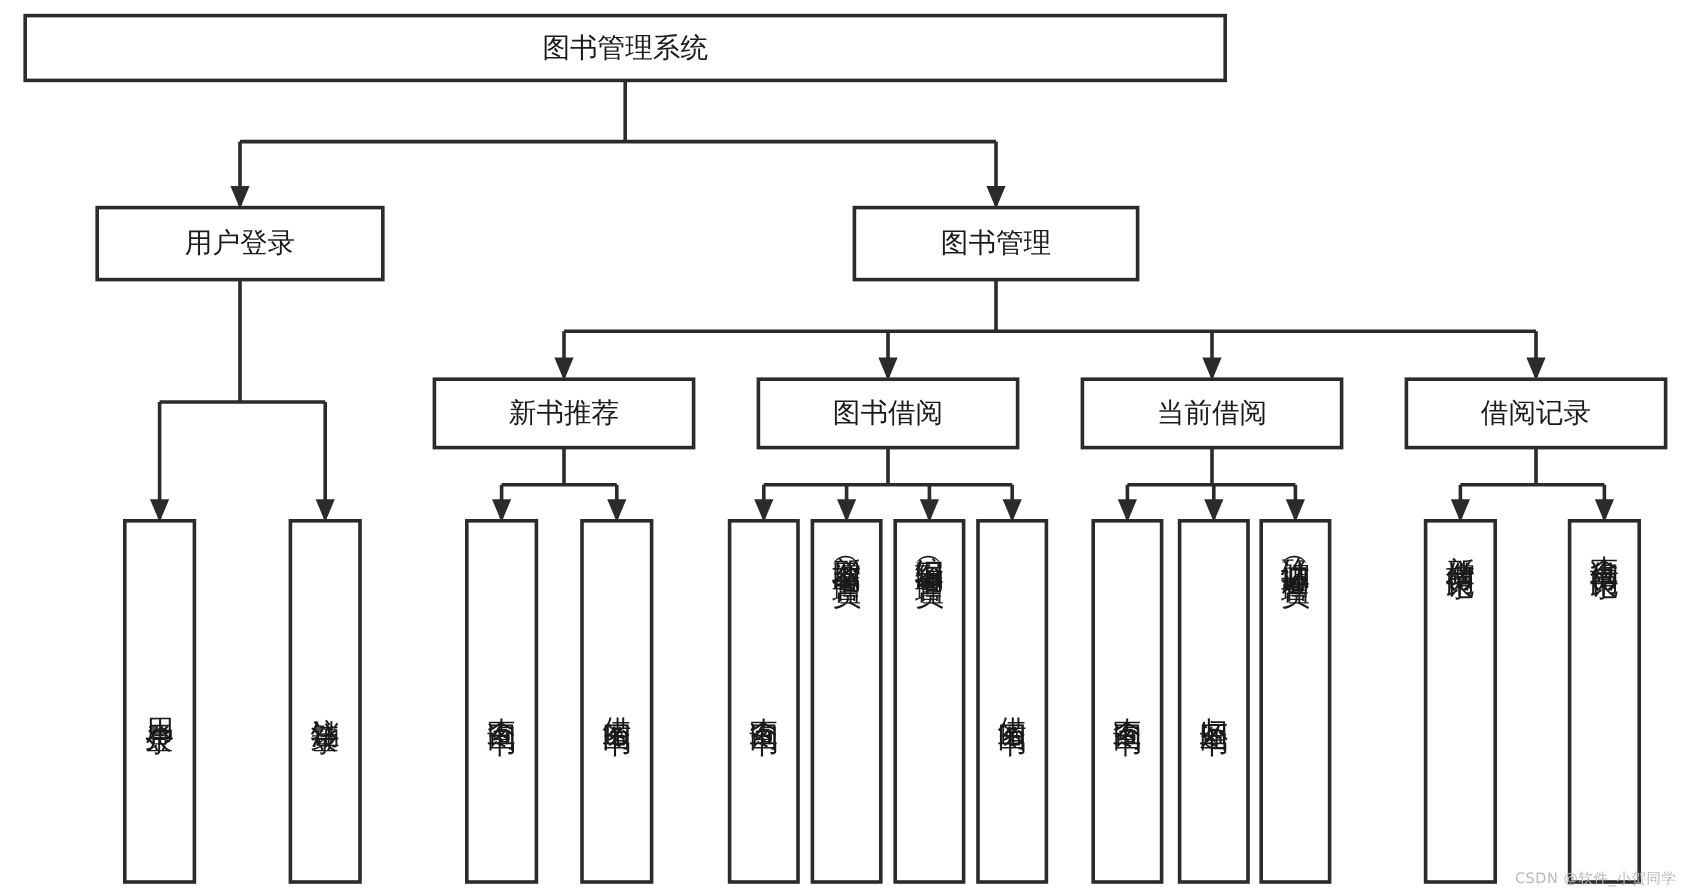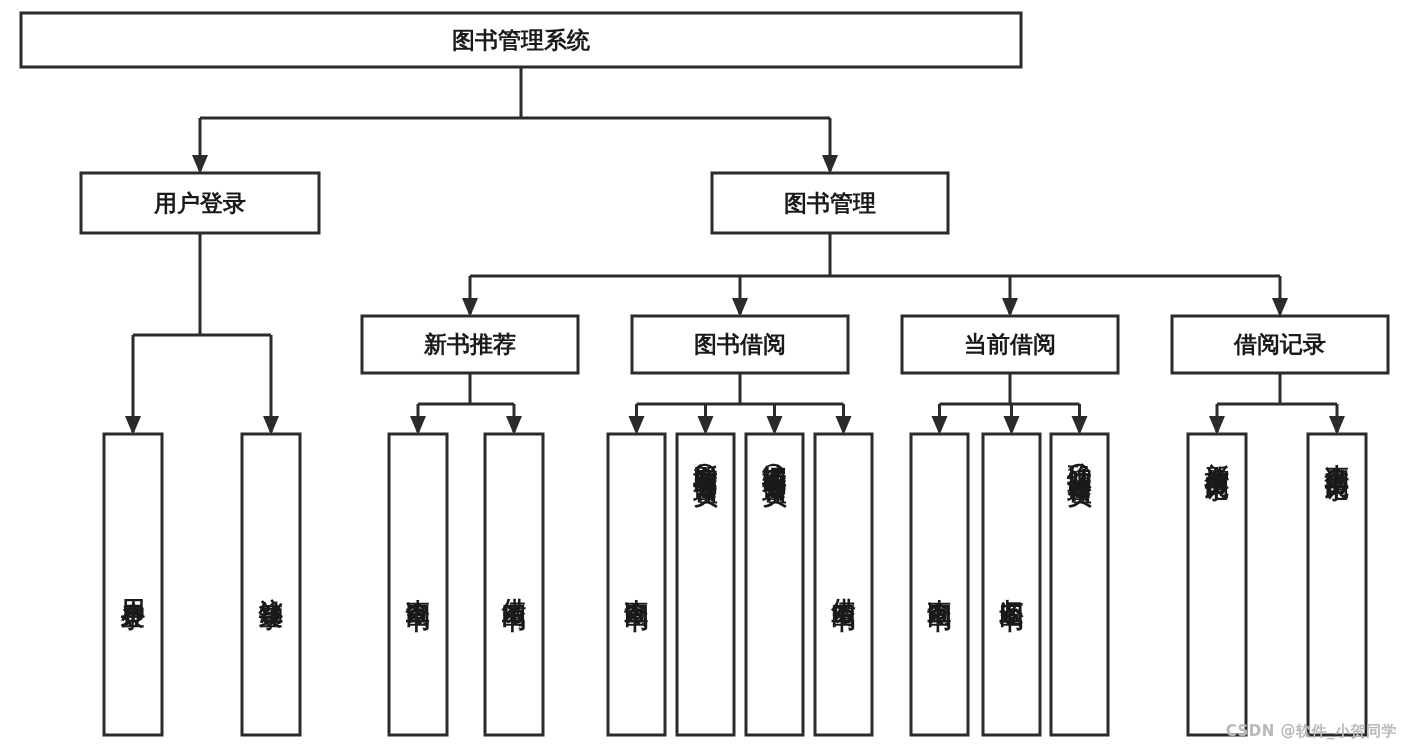--- a/index.html
+++ b/index.html
@@ -12,21 +12,20 @@
     width: 1405px;
     height: 747px;
     font-family: "DejaVu Sans", "Liberation Sans", sans-serif;
     overflow: hidden;
   }
   #diagram-root {
     position: relative;
     width: 1405px;
     height: 747px;
     background: #ffffff;
-    font-weight: bold;
   }
   svg.flowchart {
     position: absolute;
     top: 0;
     left: 0;
     width: 1405px;
     height: 747px;
     display: block;
   }
   .node-box {
@@ -67,21 +66,21 @@
     letter-spacing: 3px;
     color: #1a1a1a;
     white-space: nowrap;
     text-align: center;
   }
   .watermark {
     position: absolute;
     right: 8px;
     bottom: 6px;
     font-family: "DejaVu Sans", "Liberation Sans", sans-serif;
-    font-size: 15px;
+    font-size: 12px;
     color: #b9b9b9;
     letter-spacing: 0.5px;
     white-space: nowrap;
   }
 </style>
 </head>
 <body>
 
 <div id="diagram-root">
 

